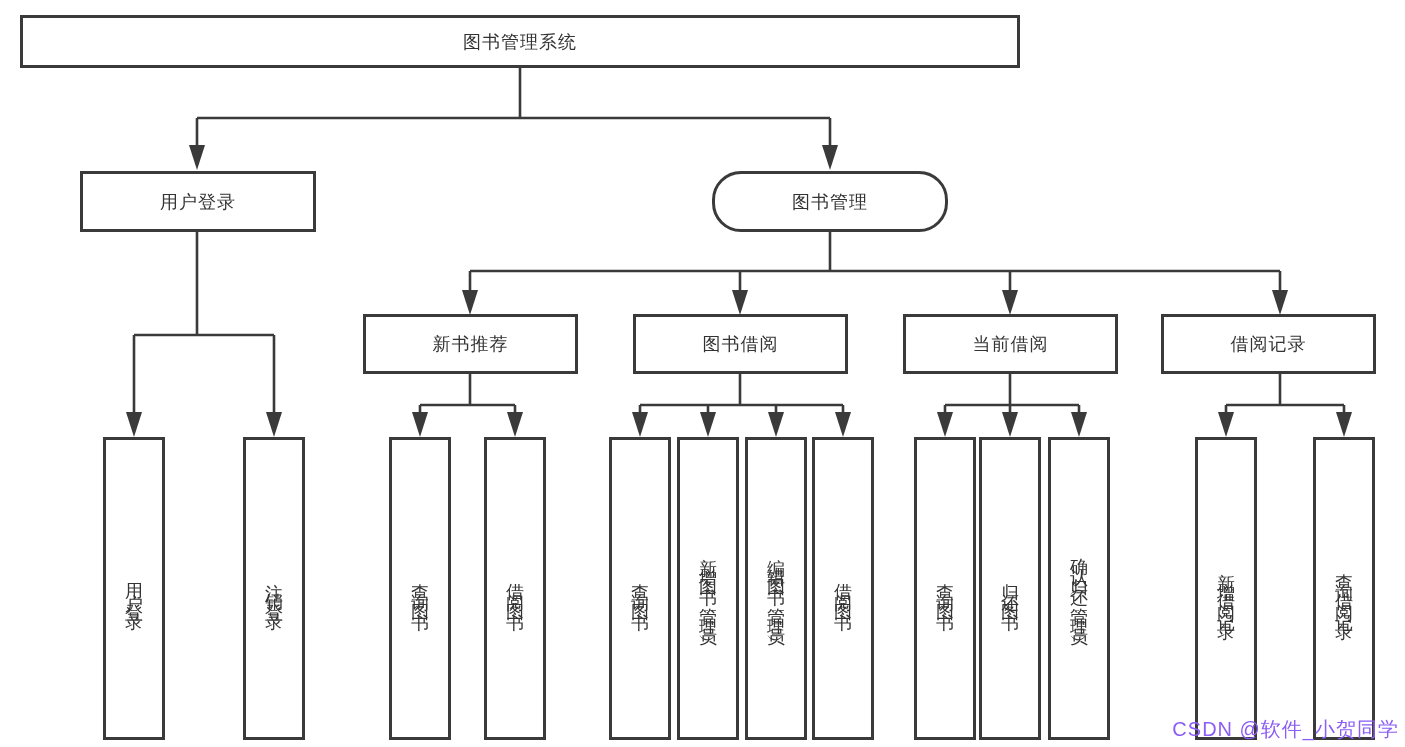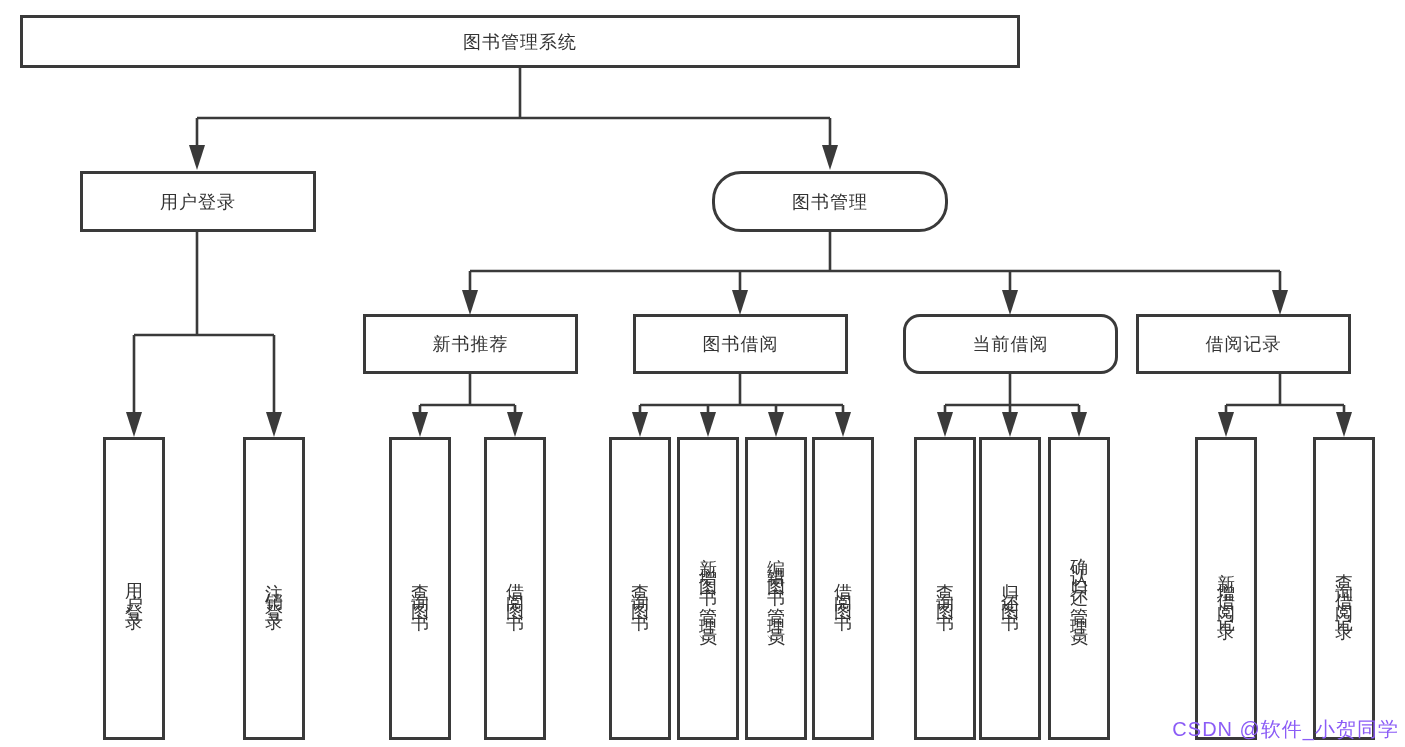--- a/index.html
+++ b/index.html
@@ -33,22 +33,22 @@
     color: #333333;
     font-size: 18px;
     letter-spacing: 1px;
   }
   .root-box   { left: 20px;  top: 15px;  width: 1000px; height: 53px; }
   .lvl2-a     { left: 80px;  top: 171px; width: 236px;  height: 61px; }
   .lvl2-b     { left: 712px; top: 171px; width: 236px;  height: 61px; border-radius: 29px; }
   .lvl3       { top: 314px; width: 215px; height: 60px; }
   .lvl3-a { left: 363px; }
   .lvl3-b { left: 633px; }
-  .lvl3-c { left: 903px; border-radius: 17px; }
-  .lvl3-d { left: 1136px; }
+  .lvl3-c { left: 903px; }
+  .lvl3-d { left: 1161px; }
   .leaf {
     top: 437px;
     width: 62px;
     height: 303px;
     font-size: 18px;
     letter-spacing: 0;
   }
   .leaf .vtext {
     writing-mode: vertical-rl;
     text-orientation: mixed;

